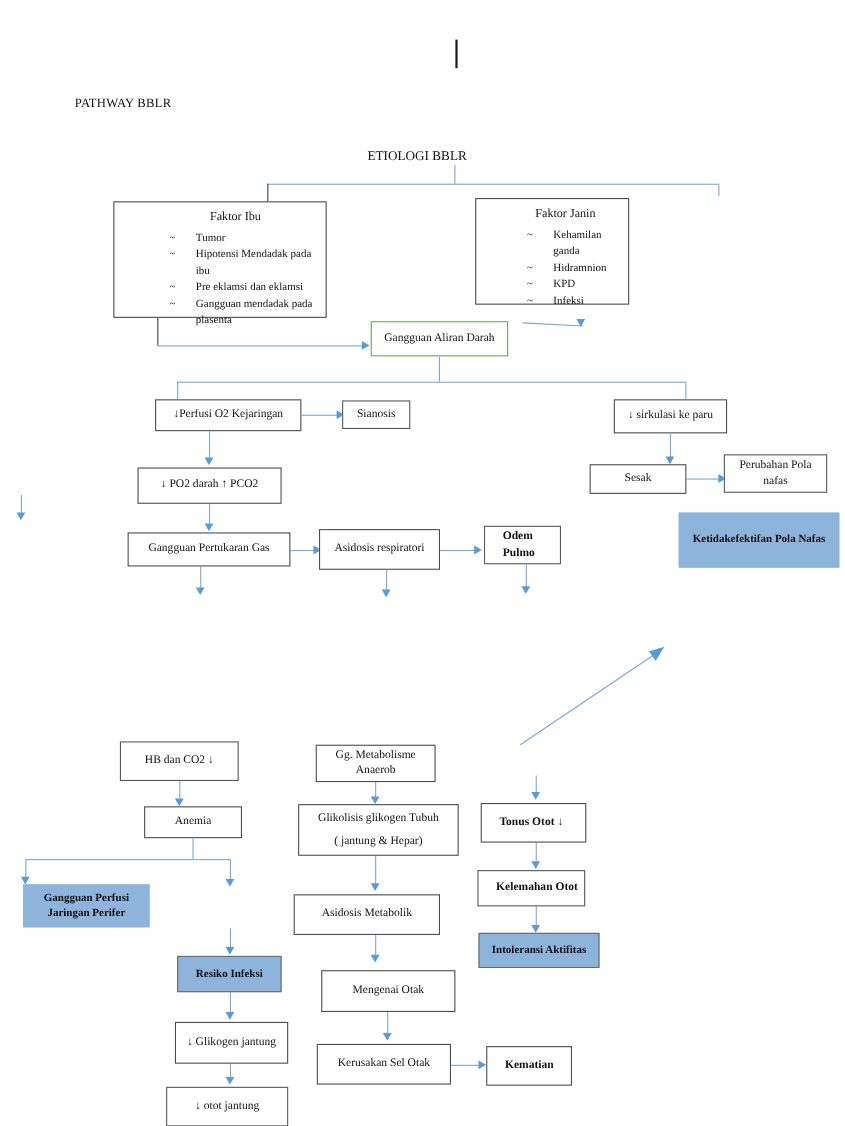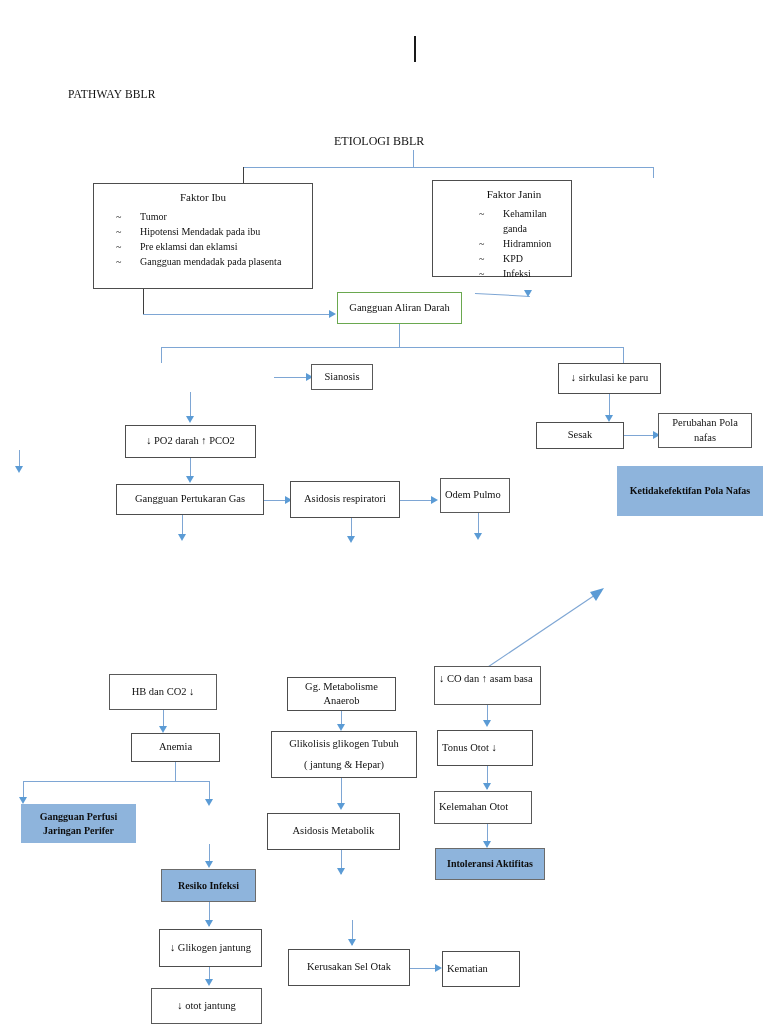--- a/index.html
+++ b/index.html
@@ -20,21 +20,21 @@
     border:1px solid #595959;
     font-family:"Liberation Serif", serif;
     font-size:10.5px;
     line-height:1.35;
     color:#111111;
     padding:2px 4px;
     z-index:3;
   }
   .node.thick{border:1.4px solid #4d4d4d;}
   .node.green{border:1.4px solid #6aa84f;}
-  .node.left{justify-content:flex-start;text-align:left;padding-left:4px;}
+  .node.left{justify-content:flex-start;text-align:left;padding-left:16px;font-weight:bold;}
   .node.topalign{align-items:flex-start;padding-top:5px;}
 
   
   .node.dx{
     background:#8EB4DC;
     border:1px solid #8EB4DC;
     font-weight:bold;
     font-size:10px;
     color:#0d0d0d;
   }
@@ -87,21 +87,21 @@
   <div id="caret"></div>
 
   <div class="txt" id="pathway-title">PATHWAY BBLR</div>
   <div class="txt" id="etiologi-title">ETIOLOGI BBLR</div>
 
   <div class="ln v" style="left:413px;top:150px;height:17px;"></div>
   <div class="ln h" style="left:243px;top:167px;width:410px;"></div>
   <div class="ln v dark" style="left:243px;top:167px;height:19px;"></div>
   <div class="ln v" style="left:653px;top:167px;height:11px;"></div>
 
-  <div class="bigbox" id="faktor-ibu" style="left:93px;top:183px;width:220px;height:106px;">
+  <div class="bigbox" id="faktor-ibu" style="left:103px;top:183px;width:194px;height:106px;padding-left:28px;">
     <div class="hd">Faktor Ibu</div>
     <ul>
       <li><span class="tl">~</span><span>Tumor</span></li>
       <li><span class="tl">~</span><span>Hipotensi Mendadak pada ibu</span></li>
       <li><span class="tl">~</span><span>Pre eklamsi dan eklamsi</span></li>
       <li><span class="tl">~</span><span>Gangguan mendadak pada plasenta</span></li>
     </ul>
   </div>
 
   <div class="bigbox" id="faktor-janin" style="left:432px;top:180px;width:140px;height:97px;padding-left:24px;">
@@ -121,20 +121,21 @@
   <div class="ln h" style="left:475px;top:293px;width:55px;transform:rotate(3deg);transform-origin:left center;"></div>
   <div class="arrow down" style="left:524px;top:290px;"></div>
 
   <div class="node green" id="gad" style="left:337px;top:292px;width:125px;height:32px;">Gangguan Aliran Darah</div>
 
   <div class="ln v" style="left:399px;top:324px;height:23px;"></div>
   <div class="ln h" style="left:161px;top:347px;width:462px;"></div>
   <div class="ln v" style="left:161px;top:347px;height:16px;"></div>
   <div class="ln v" style="left:623px;top:347px;height:16px;"></div>
 
+  <div class="node thick" id="perfusi" style="left:141px;top:363px;width:133px;height:29px;">↓Perfusi O2 Kejaringan</div>
 
   <div class="ln h" style="left:274px;top:377px;width:35px;"></div>
   <div class="arrow right" style="left:306px;top:373px;"></div>
 
   <div class="node" id="sianosis" style="left:311px;top:364px;width:62px;height:26px;">Sianosis</div>
 
   <div class="node thick" id="sirkulasi" style="left:558px;top:363px;width:103px;height:31px;">↓ sirkulasi ke paru</div>
 
   <div class="ln v" style="left:190px;top:392px;height:28px;"></div>
   <div class="arrow down" style="left:186px;top:416px;"></div>
@@ -226,32 +227,32 @@
   </div>
 
   <div class="ln v" style="left:341px;top:778px;height:30px;"></div>
   <div class="arrow down" style="left:337px;top:803px;"></div>
 
   <div class="node thick" id="asidmet" style="left:267px;top:813px;width:133px;height:37px;">Asidosis Metabolik</div>
 
   <div class="ln v" style="left:341px;top:850px;height:24px;"></div>
   <div class="arrow down" style="left:337px;top:868px;"></div>
 
+  <div class="node thick" id="mengenaiotak" style="left:292px;top:882px;width:122px;height:38px;">Mengenai Otak</div>
 
   <div class="ln v" style="left:352px;top:920px;height:25px;"></div>
   <div class="arrow down" style="left:348px;top:939px;"></div>
 
   <div class="node thick" id="kerusakanotak" style="left:288px;top:949px;width:122px;height:37px;">Kerusakan Sel Otak</div>
 
   <div class="ln h" style="left:410px;top:968px;width:28px;"></div>
   <div class="arrow right" style="left:435px;top:964px;"></div>
 
   <div class="node thick left" id="kematian" style="left:442px;top:951px;width:78px;height:36px;">Kematian</div>
 
-  <div class="node left topalign" id="coasam" style="left:434px;top:666px;width:107px;height:39px;">↓ CO  dan  ↑  asam basa</div>
 
   <div class="ln v" style="left:487px;top:705px;height:20px;"></div>
   <div class="arrow down" style="left:483px;top:720px;"></div>
 
   <div class="node thick left" id="tonusotot" style="left:437px;top:730px;width:96px;height:36px;">Tonus Otot ↓</div>
 
   <div class="ln v" style="left:487px;top:766px;height:23px;"></div>
   <div class="arrow down" style="left:483px;top:783px;"></div>
 
   <div class="node left" id="kelemahan" style="left:434px;top:791px;width:98px;height:33px;">Kelemahan Otot</div>

